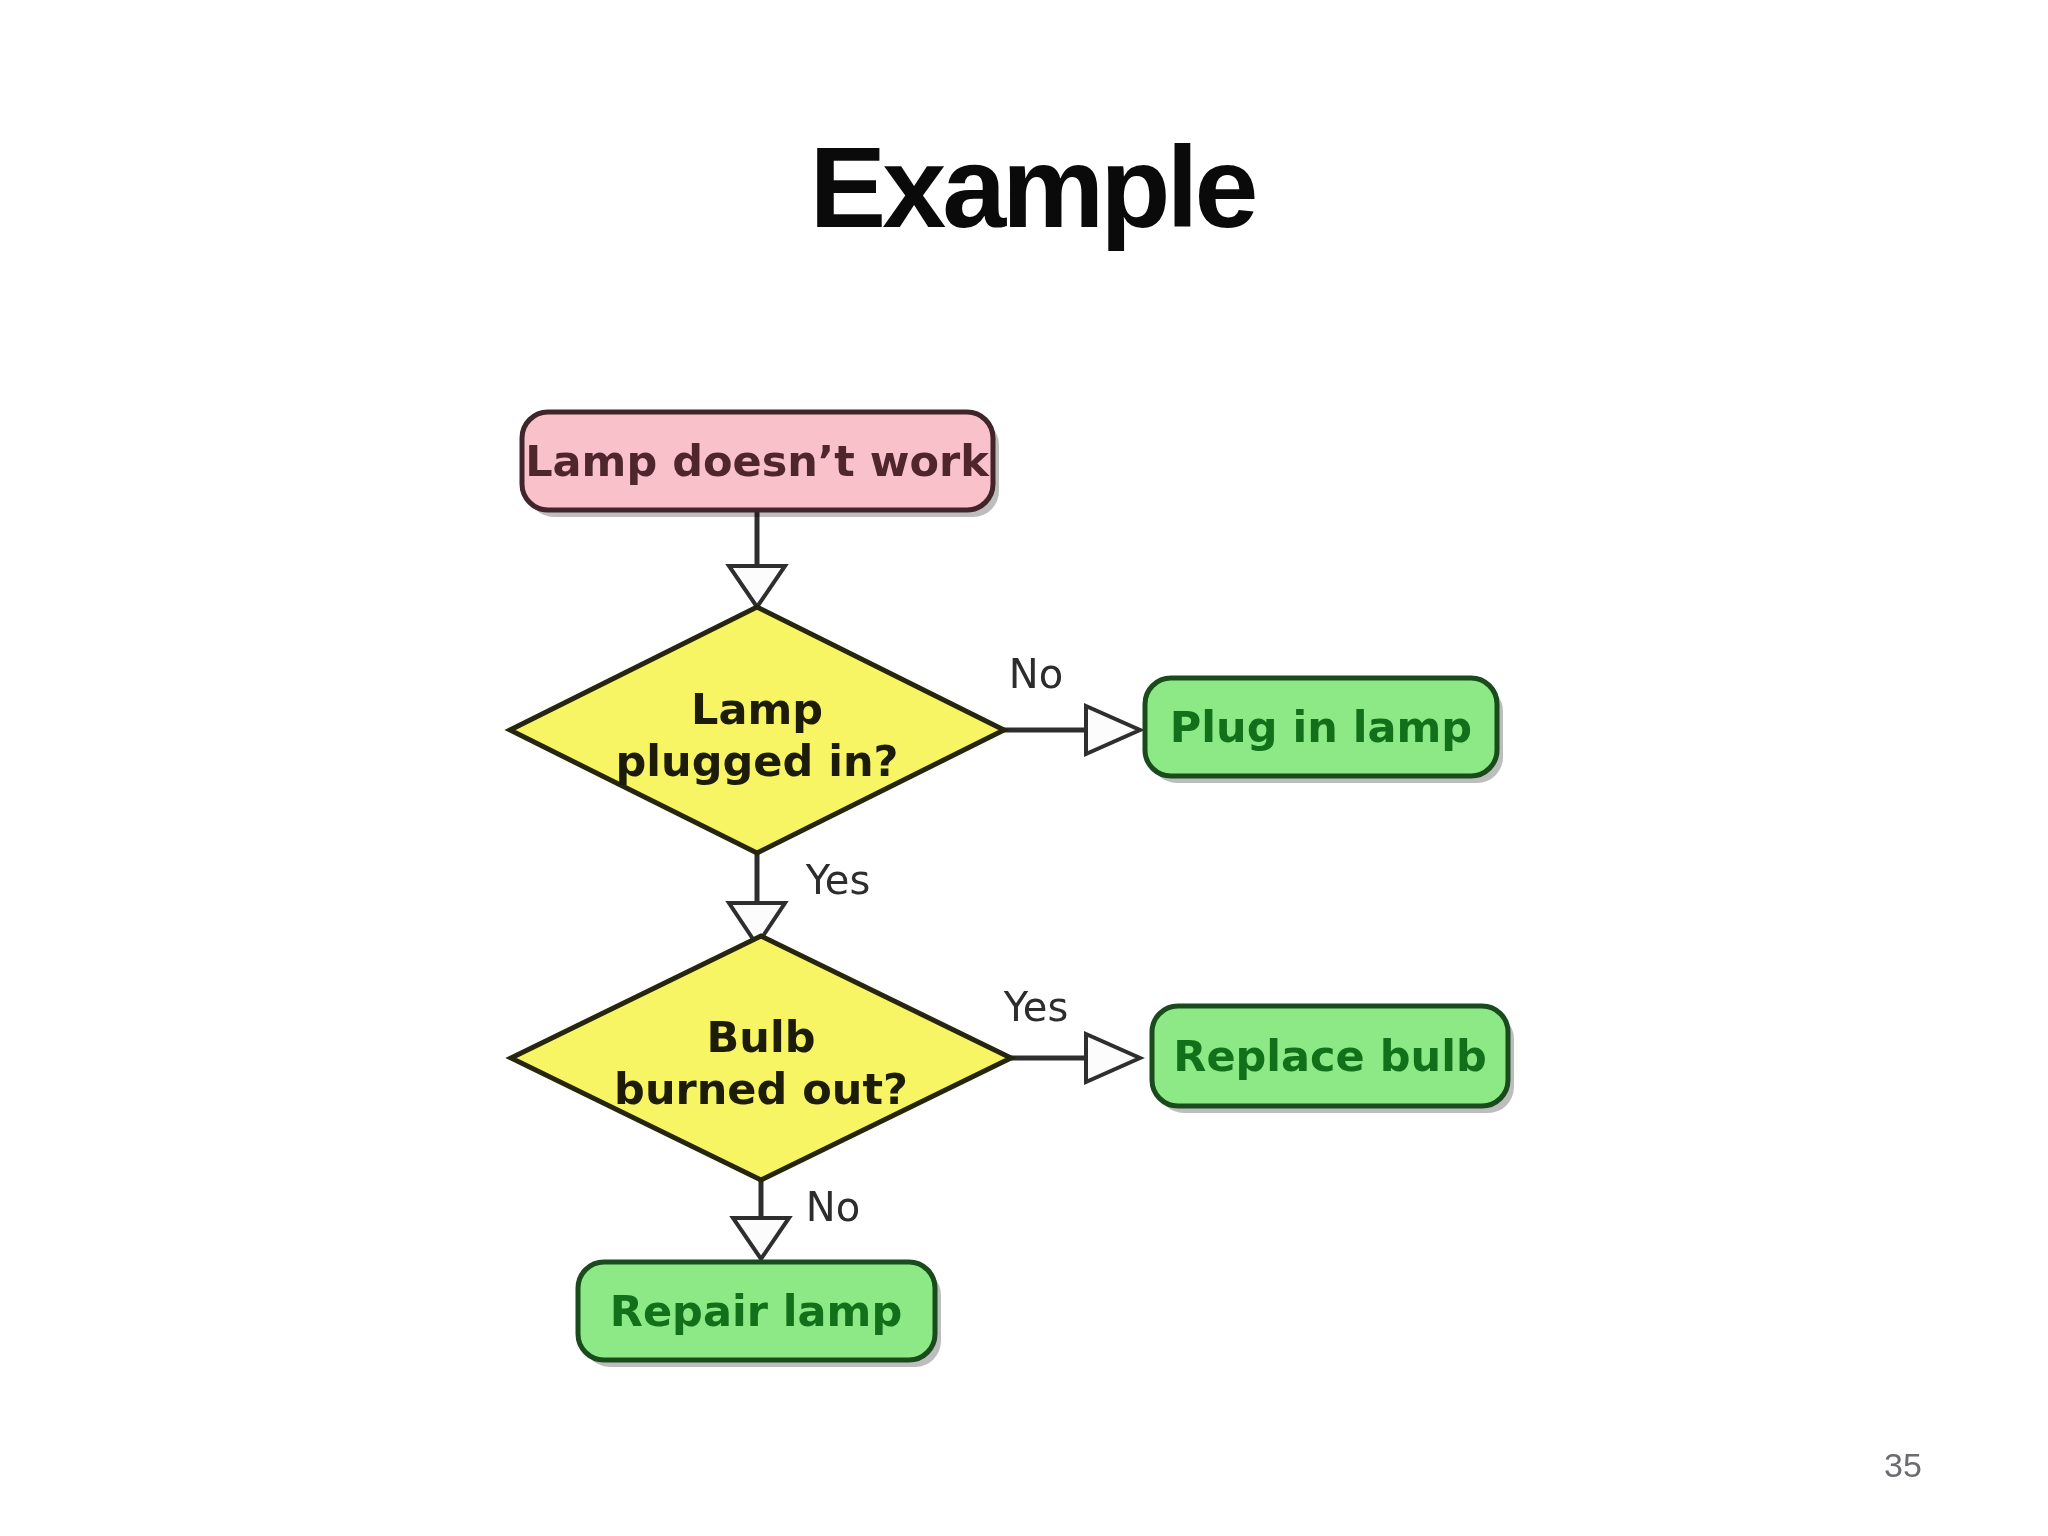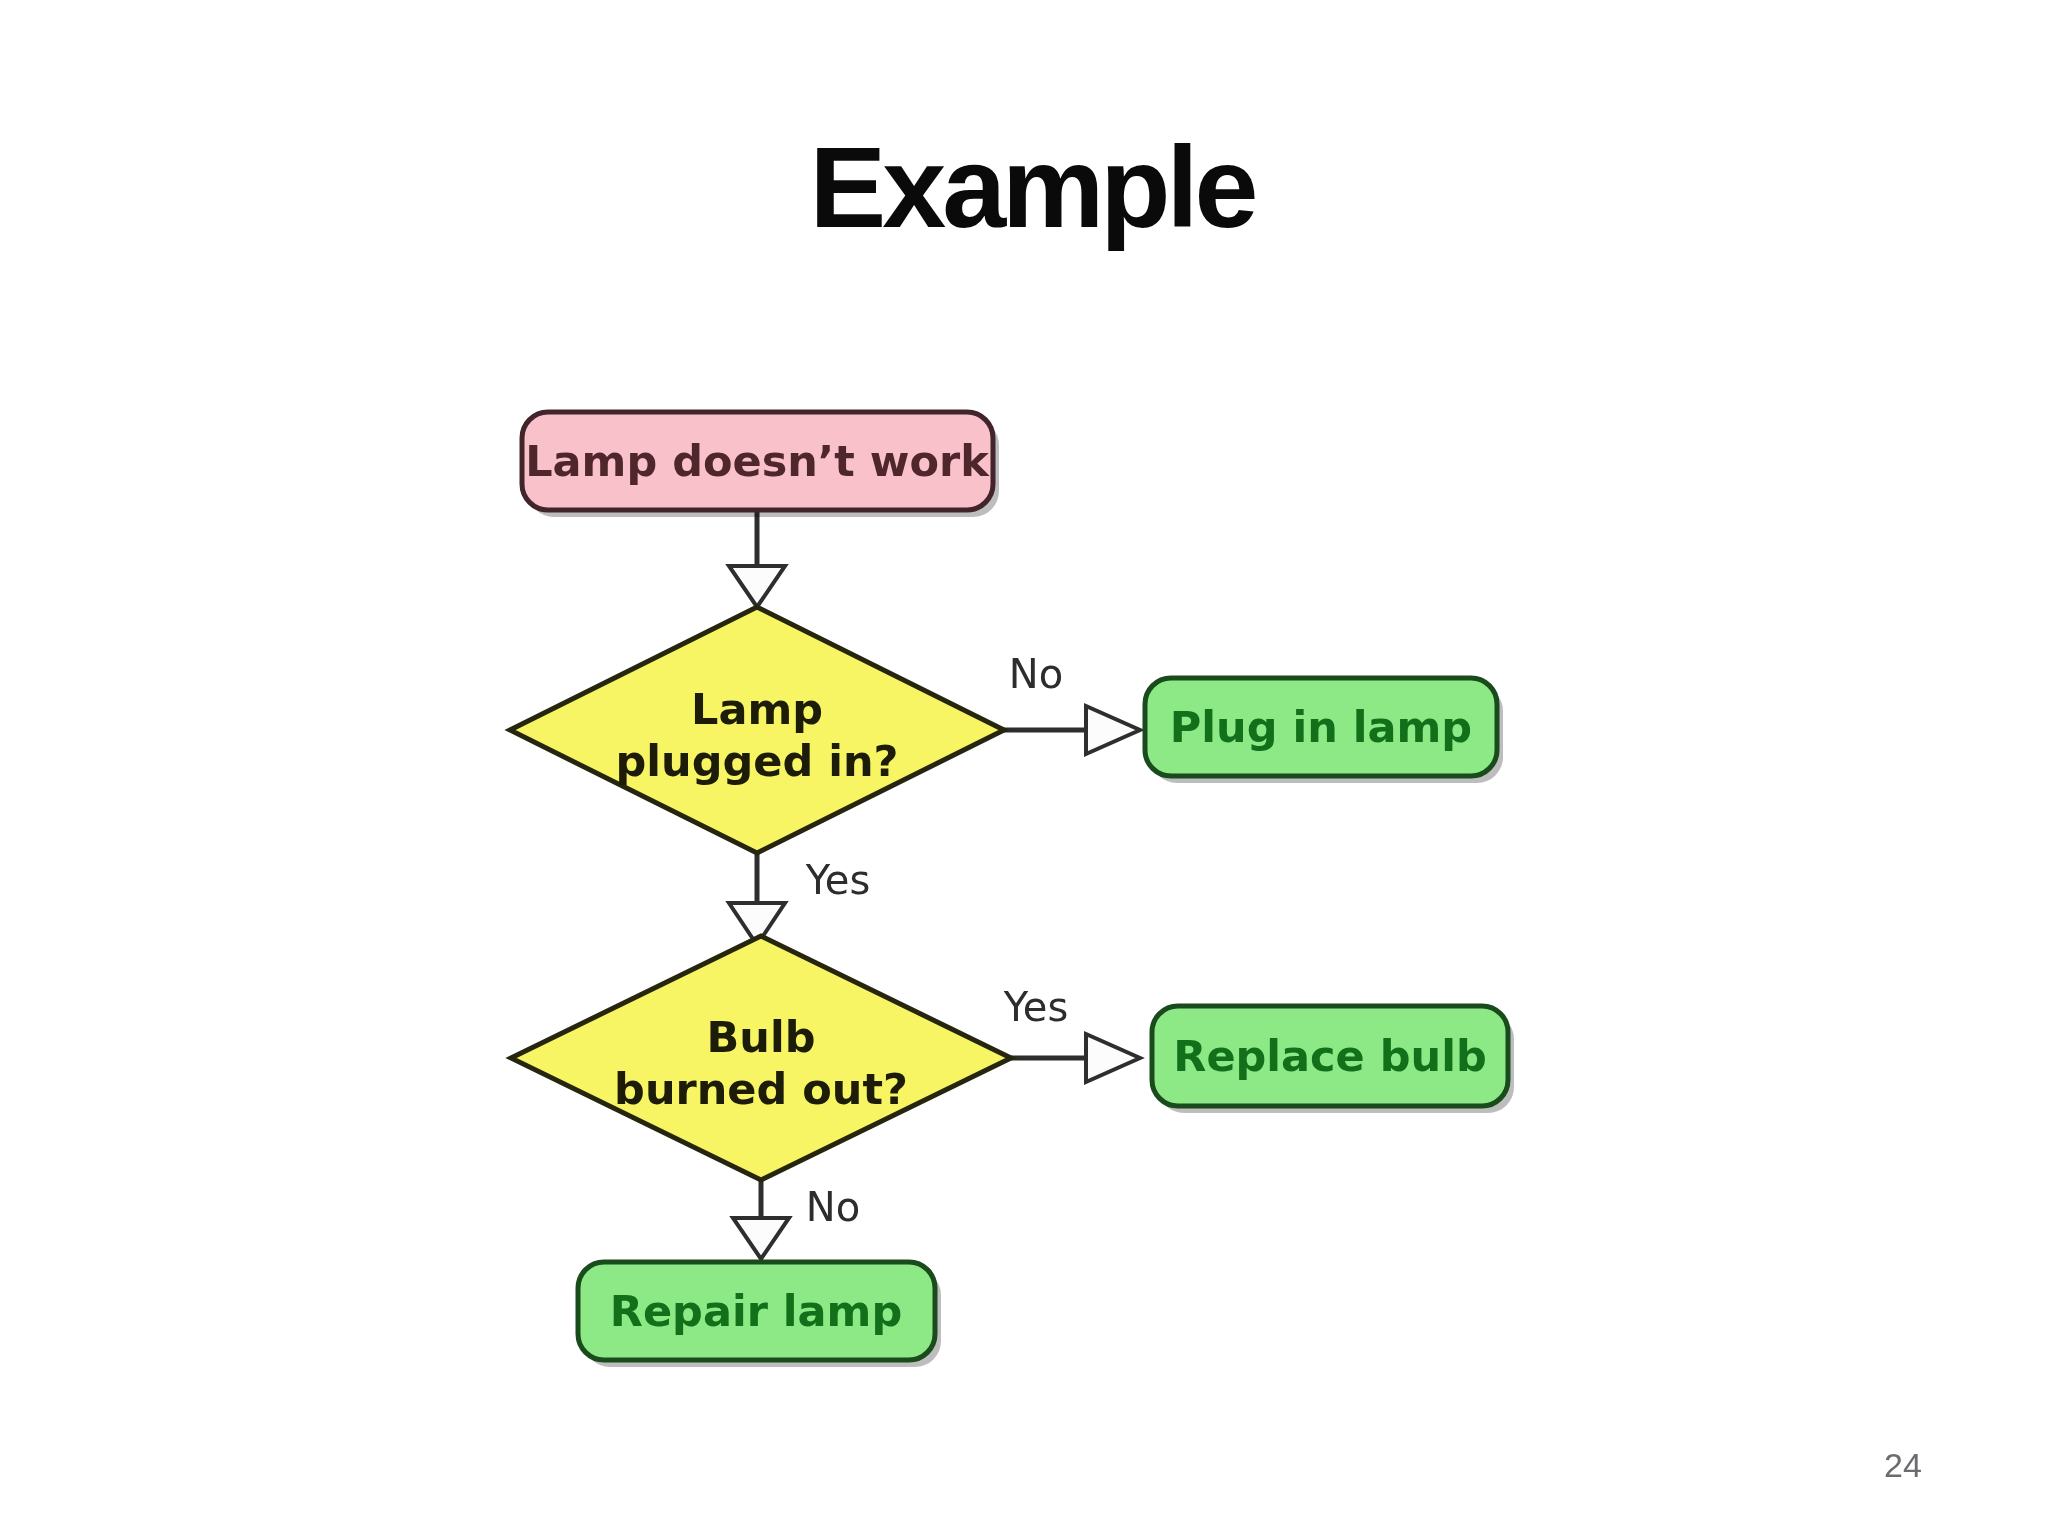--- a/index.html
+++ b/index.html
@@ -84,15 +84,15 @@
     <rect x="1158" y="1013" width="356" height="100" rx="26" class="shadow"></rect>
     <rect x="1152" y="1006" width="356" height="100" rx="26" class="stroke-green" fill="#8ce986"></rect>
     <text x="1330" y="1071" class="node-label t-action">Replace bulb</text>
 
     <rect x="584" y="1269" width="357" height="98" rx="26" class="shadow"></rect>
     <rect x="578" y="1262" width="357" height="98" rx="26" class="stroke-green" fill="#8ce986"></rect>
     <text x="756" y="1326" class="node-label t-action">Repair lamp</text>
 
   </svg>
 
-  <div class="page-number">24</div>
+  <div class="page-number">35</div>
 
 </div>
 
 </body></html>

